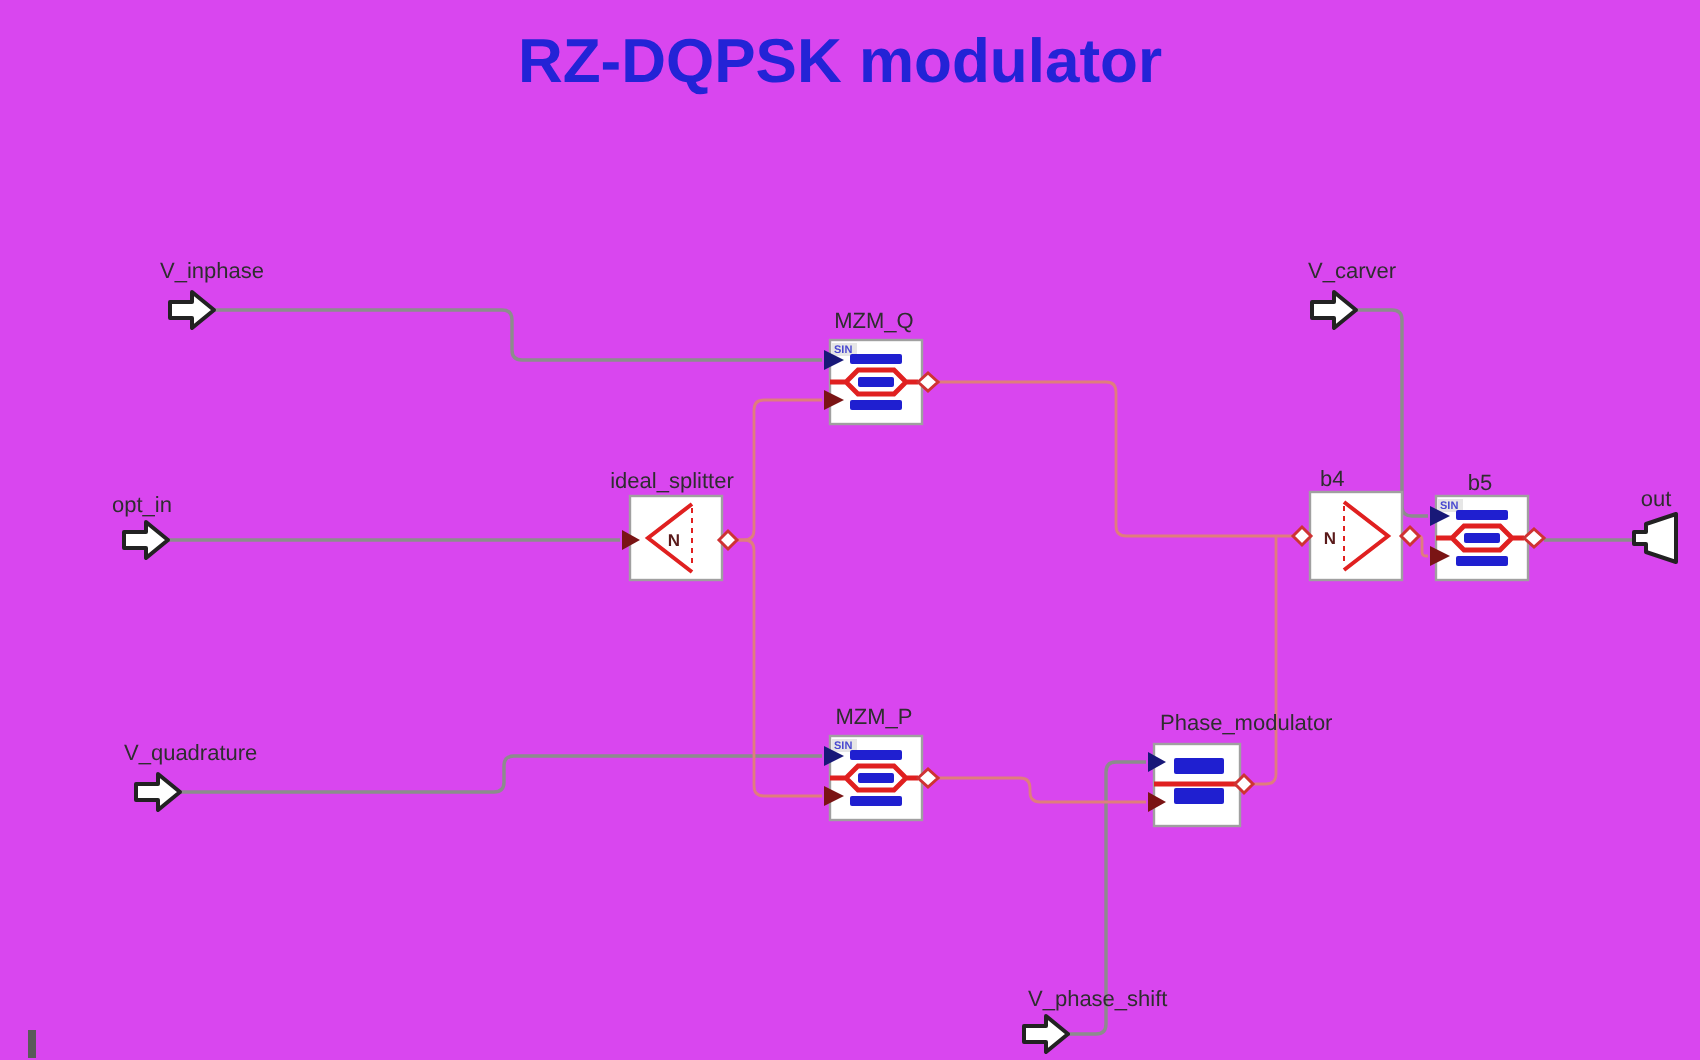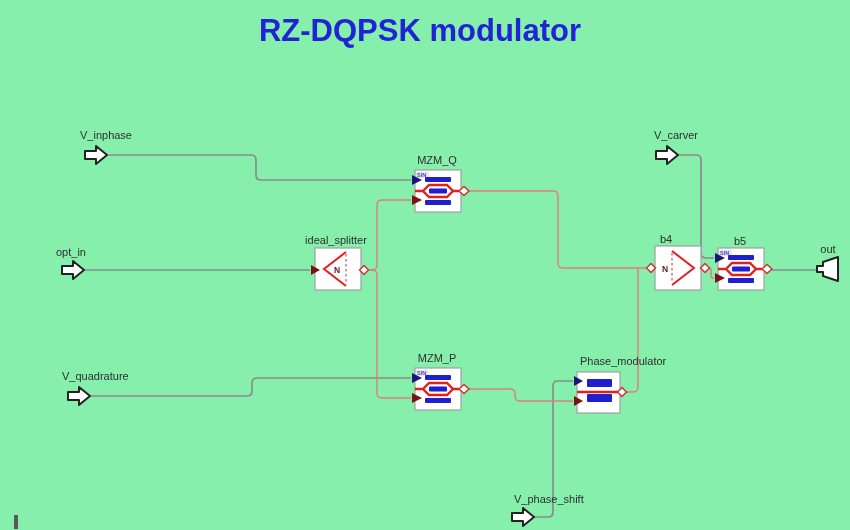--- a/index.html
+++ b/index.html
@@ -1,16 +1,16 @@
 <!DOCTYPE html>
 <html><head>
 <meta charset="utf-8">
 <style>
   html,body{margin:0;padding:0;background:#ffffff;}
-  .stage{position:relative;width:850px;height:530px;background:#86efac;overflow:hidden;
+  .stage{position:relative;width:850px;height:530px;background:#d946ef;overflow:hidden;
          font-family:"Liberation Sans", sans-serif;}
   svg text{font-family:"Liberation Sans", sans-serif;fill:#2e2e2e;}
   text.title{font-size:31px;font-weight:bold;fill:#2323d6;}
   text.lbl{font-size:11px;fill:#2e2e2e;}
   text.badge{font-size:5.5px;fill:#4a4ad0;font-weight:bold;}
   text.nlab{font-size:8.5px;fill:#5a1a1a;font-weight:bold;}
   .wire-e{stroke:#8c8c8c;stroke-width:1.7;fill:none;}
   .wire-o{stroke:#e07d7d;stroke-width:1.4;fill:none;}
   .boxo{fill:#ffffff;stroke:#a0a0a0;stroke-width:1.2;}
   .bar{fill:#1f1fd0;}

